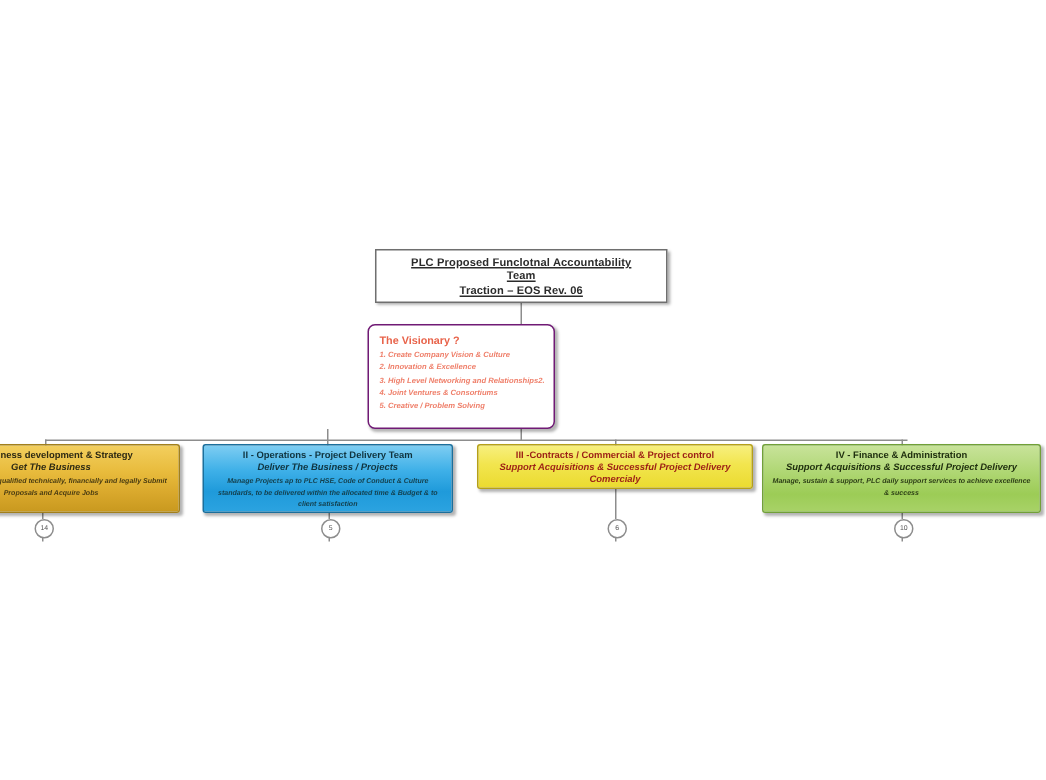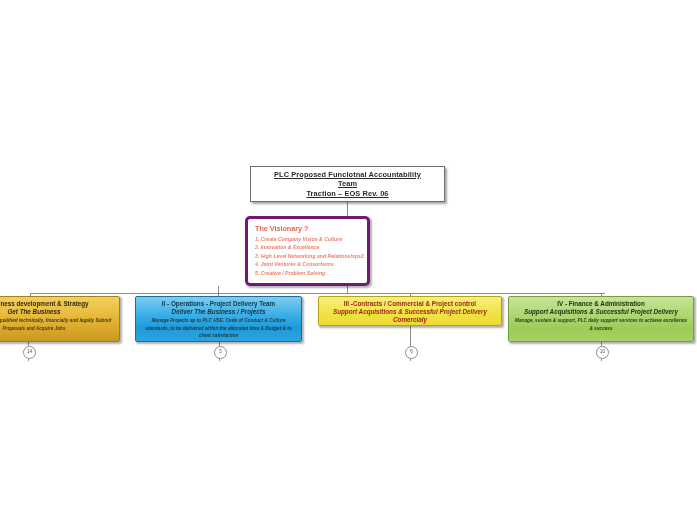--- a/index.html
+++ b/index.html
@@ -58,21 +58,21 @@
   }
 
   
   #visionary-box {
     position: absolute;
     left: 245px;
     top: 216px;
     width: 125px;
     height: 70px;
     background: #ffffff;
-    border: 3px solid #701a75;
+    border: 1px solid #701a75;
     border-radius: 5px;
     box-sizing: border-box;
     padding: 5px 7px 4px 7px;
     box-shadow: 1.5px 1.5px 2px rgba(0,0,0,0.3);
   }
   #visionary-box .v-title {
     font-size: 7.2px;
     font-weight: bold;
     color: #e8634a;
     line-height: 10px;

